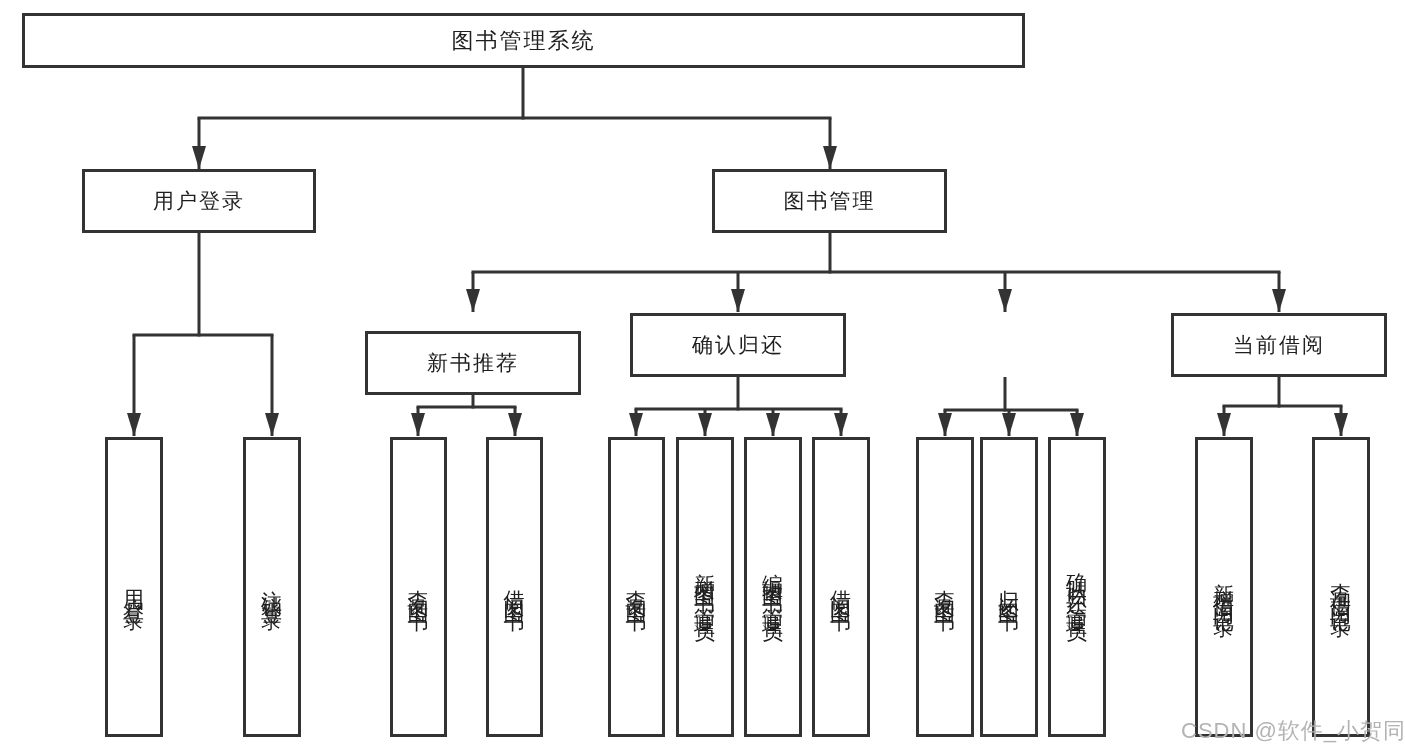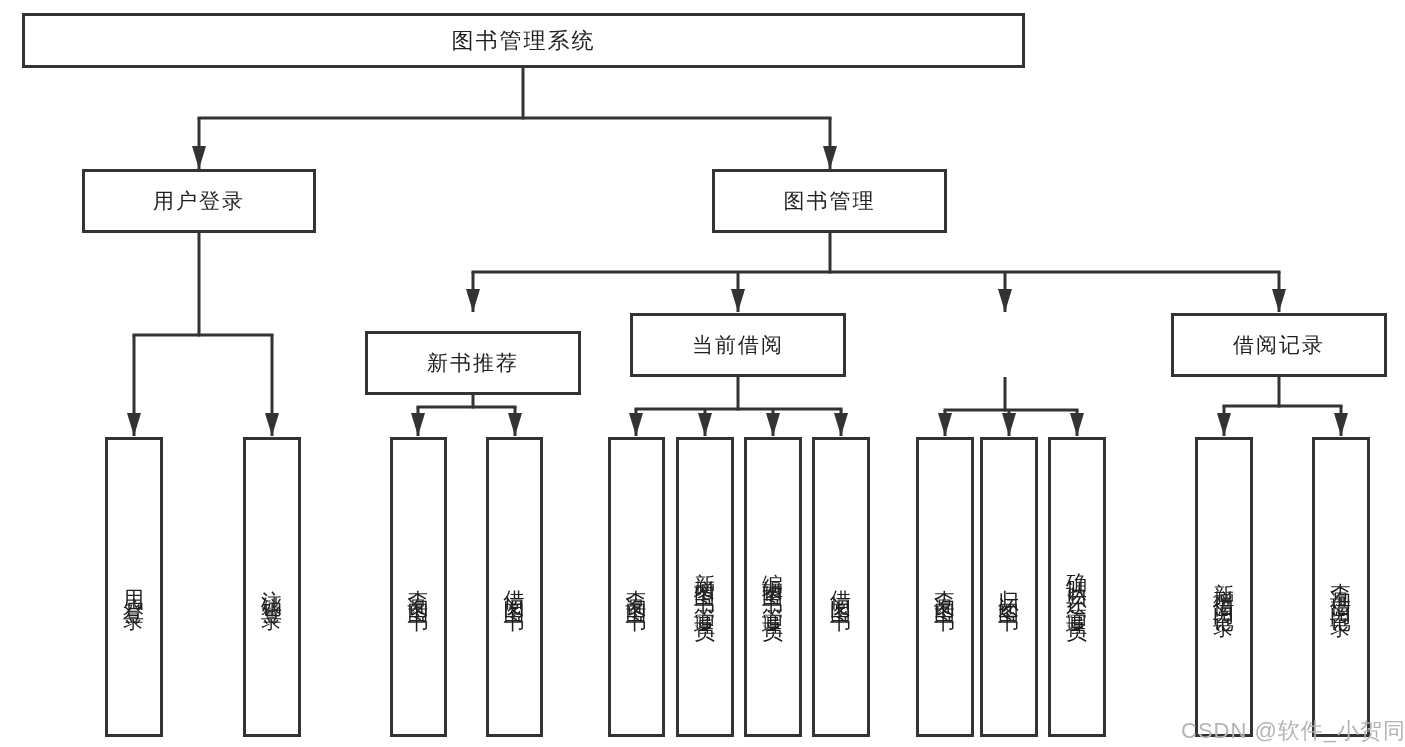--- a/index.html
+++ b/index.html
@@ -78,22 +78,22 @@
       <line x1="1341" y1="406" x2="1341" y2="436" marker-end="url(#arw)"></line>
     </g>
   </svg>
 
   <div class="box h title" style="left:22px;top:13px;width:1003px;height:55px">图书管理系统</div>
 
   <div class="box h" style="left:82px;top:169px;width:234px;height:64px">用户登录</div>
   <div class="box h" style="left:712px;top:169px;width:235px;height:64px">图书管理</div>
 
   <div class="box h" style="left:365px;top:331px;width:216px;height:64px">新书推荐</div>
-  <div class="box h" style="left:630px;top:313px;width:216px;height:64px">当前借阅</div>
-  <div class="box h" style="left:1171px;top:313px;width:216px;height:64px">借阅记录</div>
+  <div class="box h" style="left:630px;top:313px;width:216px;height:64px">确认归还</div>
+  <div class="box h" style="left:1171px;top:313px;width:216px;height:64px">当前借阅</div>
 
   <div class="box v" style="left:105px;top:437px;width:58px;height:300px">用户登录</div>
   <div class="box v" style="left:243px;top:437px;width:58px;height:300px">注销登录</div>
 
   <div class="box v" style="left:390px;top:437px;width:57px;height:300px">查询图书</div>
   <div class="box v" style="left:486px;top:437px;width:57px;height:300px">借阅图书</div>
 
   <div class="box v" style="left:608px;top:437px;width:57px;height:300px">查询图书</div>
   <div class="box v" style="left:676px;top:437px;width:58px;height:300px">新增图书（管理员）</div>
   <div class="box v" style="left:744px;top:437px;width:58px;height:300px">编辑图书（管理员）</div>

